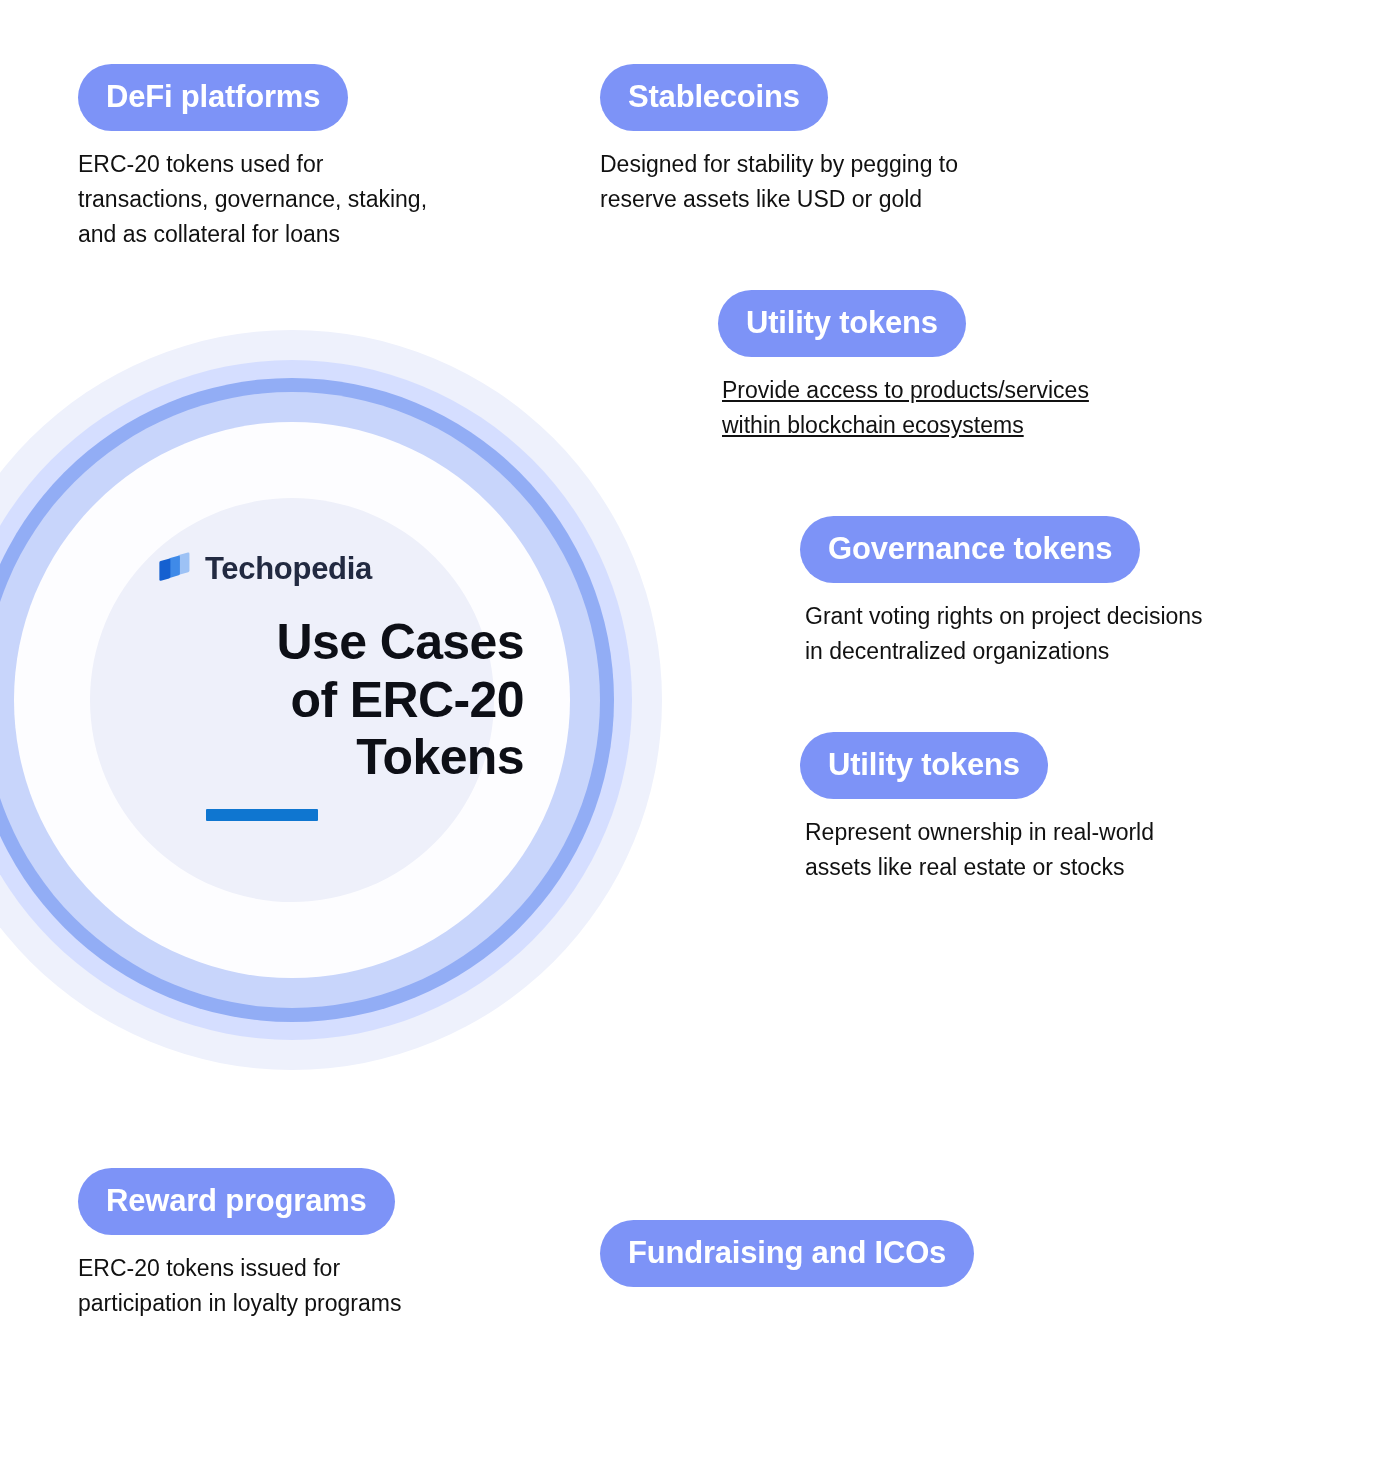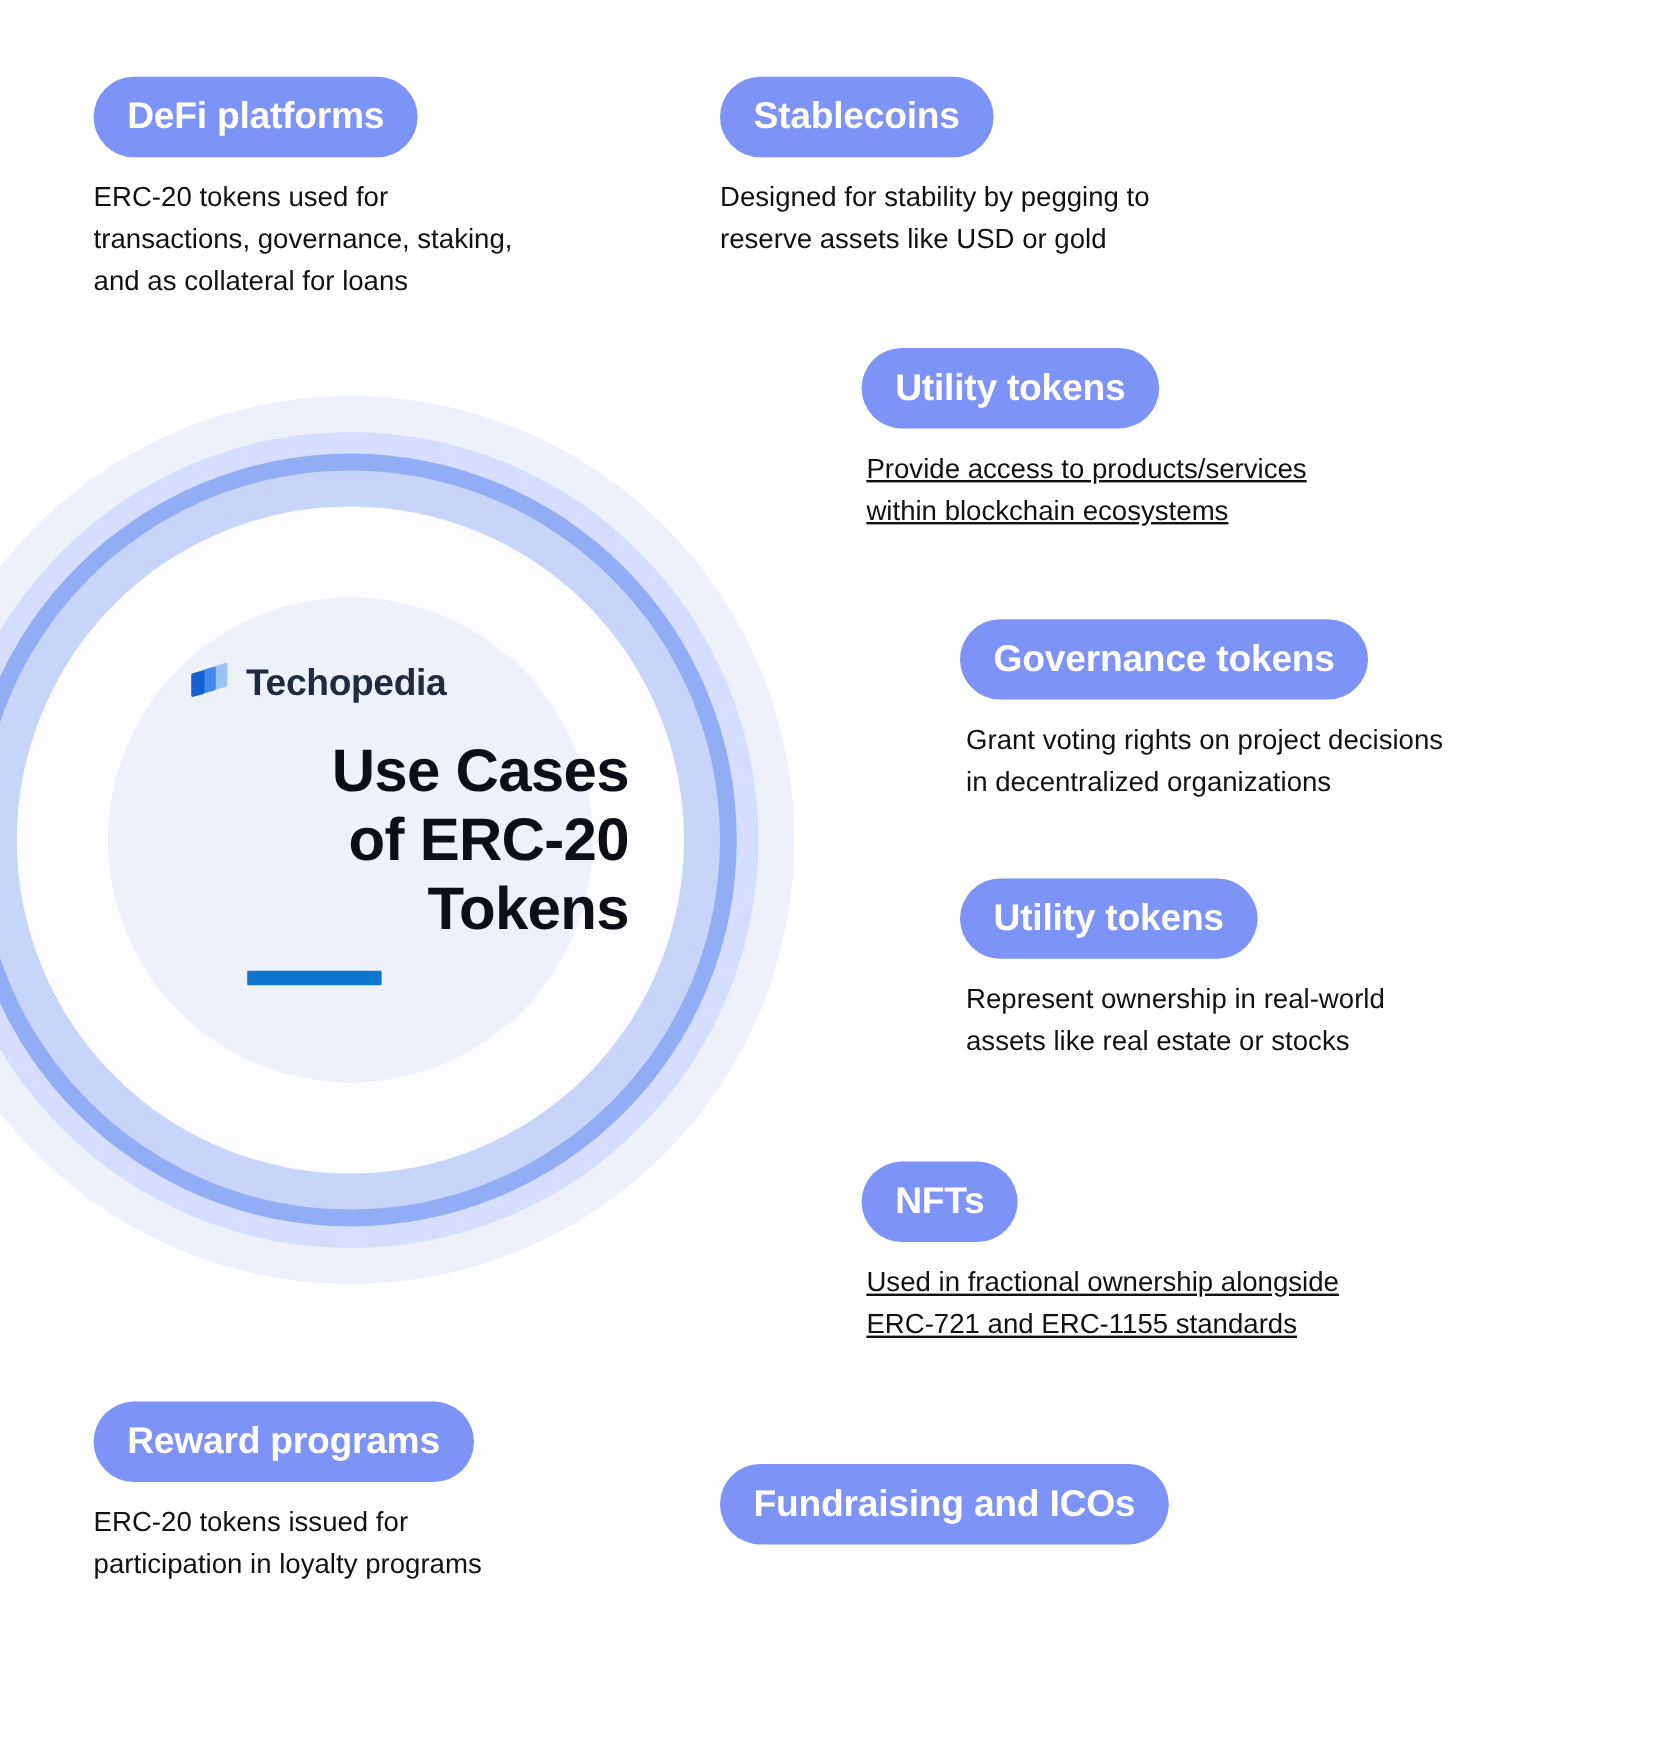--- a/index.html
+++ b/index.html
@@ -206,25 +206,20 @@
     <div class="desc">Grant voting rights on project decisions
 in decentralized organizations</div>
   </div>
 
   <div class="item" id="item-security">
     <span class="pill">Utility tokens</span>
     <div class="desc">Represent ownership in real-world
 assets like real estate or stocks</div>
   </div>
 
-  <div class="item" id="item-nfts">
-    <span class="pill">NFTs</span>
-    <div class="desc">Used in fractional ownership alongside
-ERC-721 and ERC-1155 standards</div>
-  </div>
 
   <div class="item" id="item-reward">
     <span class="pill">Reward programs</span>
     <div class="desc">ERC-20 tokens issued for
 participation in loyalty programs</div>
   </div>
 
   <div class="item" id="item-fundraising">
     <span class="pill">Fundraising and ICOs</span>
   </div>

